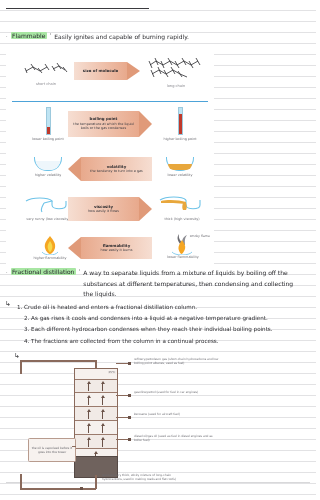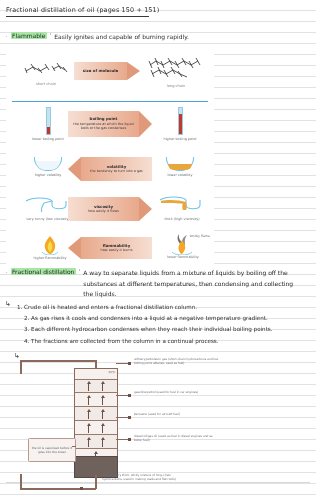--- a/index.html
+++ b/index.html
@@ -96,21 +96,20 @@
   #bottomline{height:1px;background:#d8d8da;position:absolute;left:6px;right:6px;top:482px;}
 </style>
 </head>
 <body>
 
 <div id="rules"></div>
 
 <div id="page">
 
   <div id="title-wrap">
-    <div id="title" class="hand">Fractional distillation of oil (pages 150 + 151)</div>
     <div id="title-rule"></div>
   </div>
 
   <div id="flam-row">
     <span class="bullet-dash">·</span>
     <span class="hl hand">Flammable</span>
     <span class="quote">'</span>
     <span class="deftext hand">Easily ignites and capable of burning rapidly.</span>
   </div>
 

